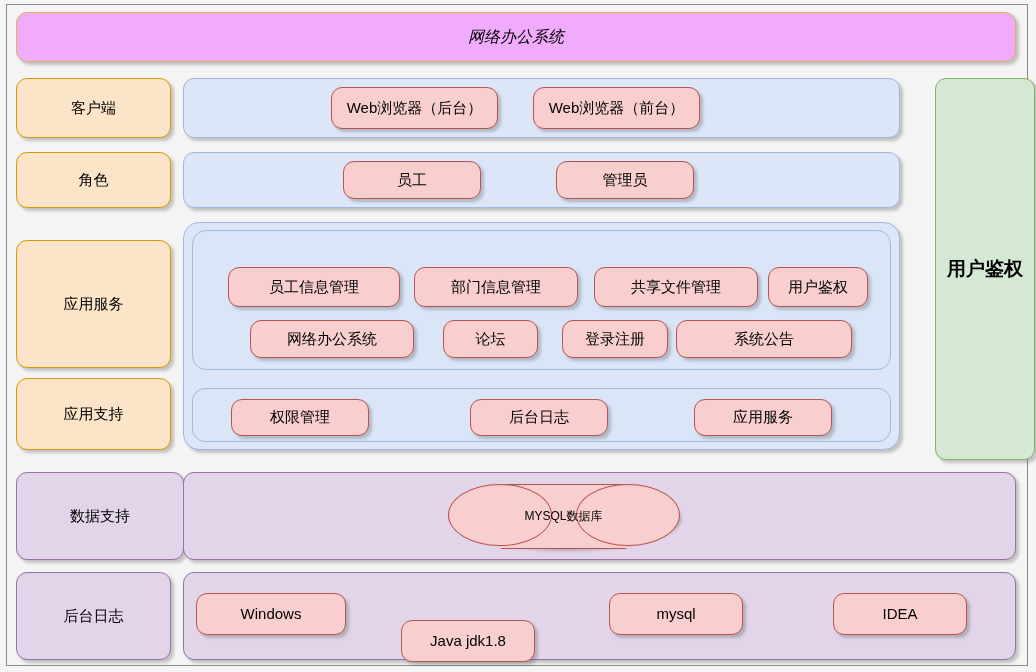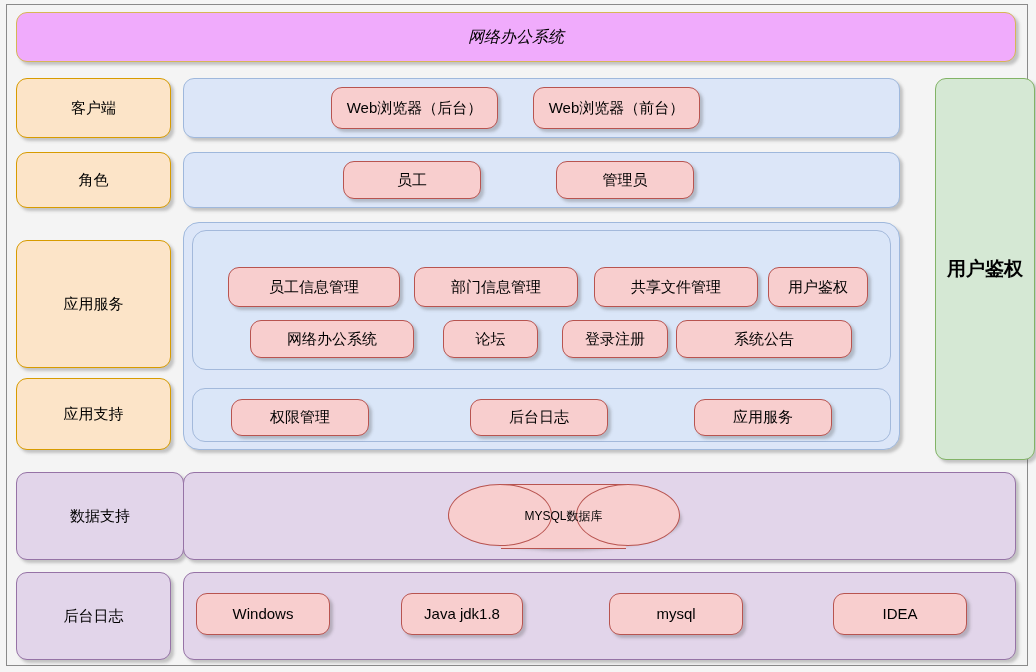--- a/index.html
+++ b/index.html
@@ -209,24 +209,24 @@
 
   <div class="cylinder" style="left:448px; top:484px; width:231px; height:64px;">
     <div class="cyl-body"></div>
     <div class="cyl-cap left"></div>
     <div class="cyl-cap right"></div>
     <span class="cyl-label">MYSQL数据库</span>
   </div>
 
   <div class="box c-purple" style="left:183px; top:572px; width:833px; height:88px;"></div>
 
-  <div class="box c-pink" style="left:196px; top:593px; width:134px; height:42px;">
+  <div class="box c-pink" style="left:196px; top:593px; width:150px; height:42px;">
     <span>Windows</span>
   </div>
-  <div class="box c-pink" style="left:401px; top:593px; width:122px; height:42px;">
+  <div class="box c-pink" style="left:401px; top:620px; width:134px; height:42px;">
     <span>Java jdk1.8</span>
   </div>
   <div class="box c-pink" style="left:609px; top:593px; width:134px; height:42px;">
     <span>mysql</span>
   </div>
   <div class="box c-pink" style="left:833px; top:593px; width:134px; height:42px;">
     <span>IDEA</span>
   </div>
 </div>
 

